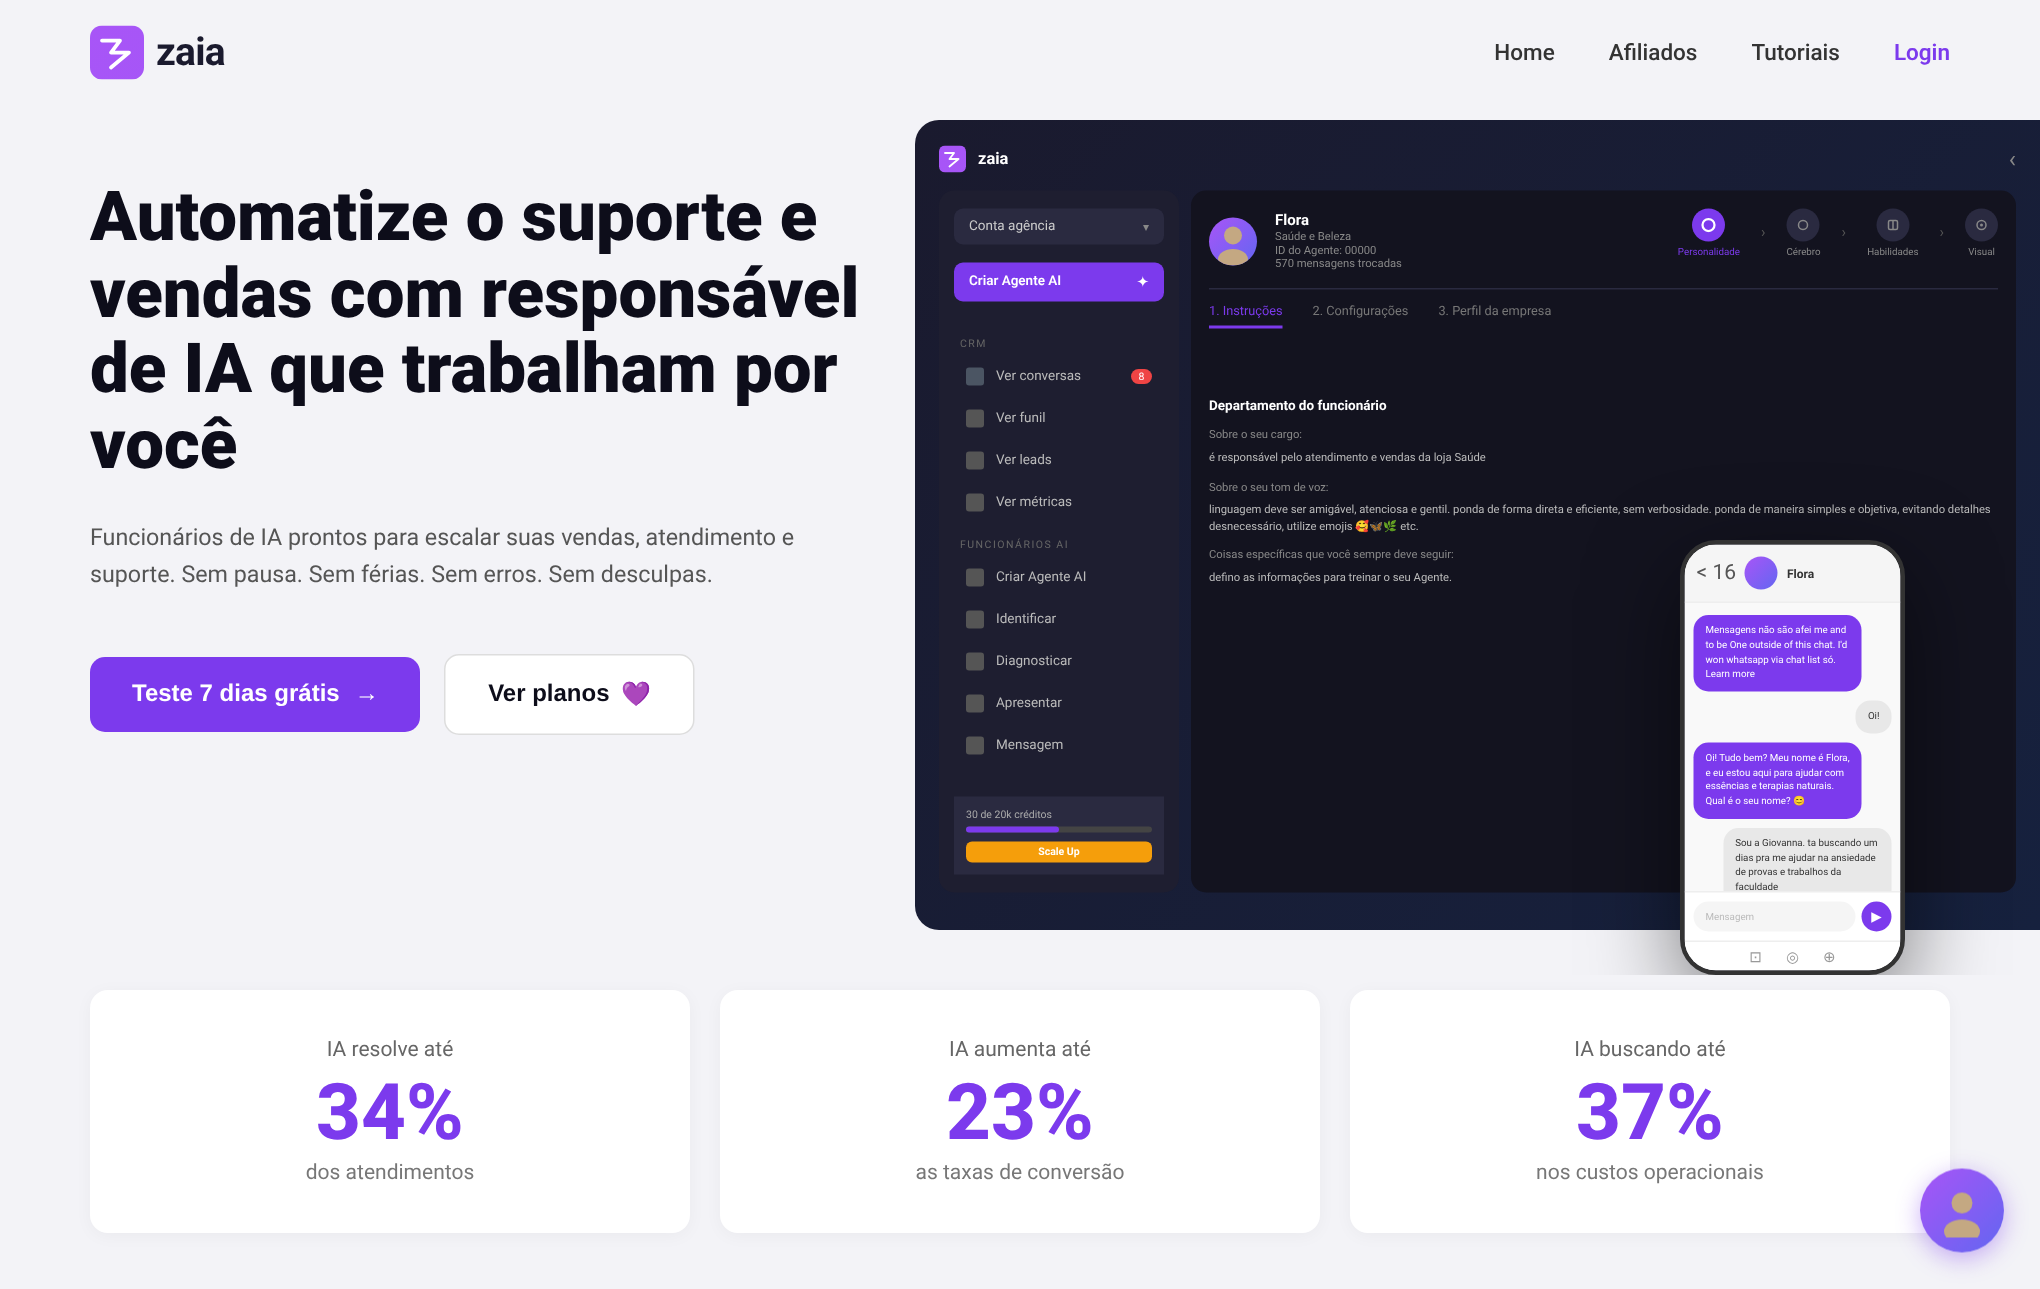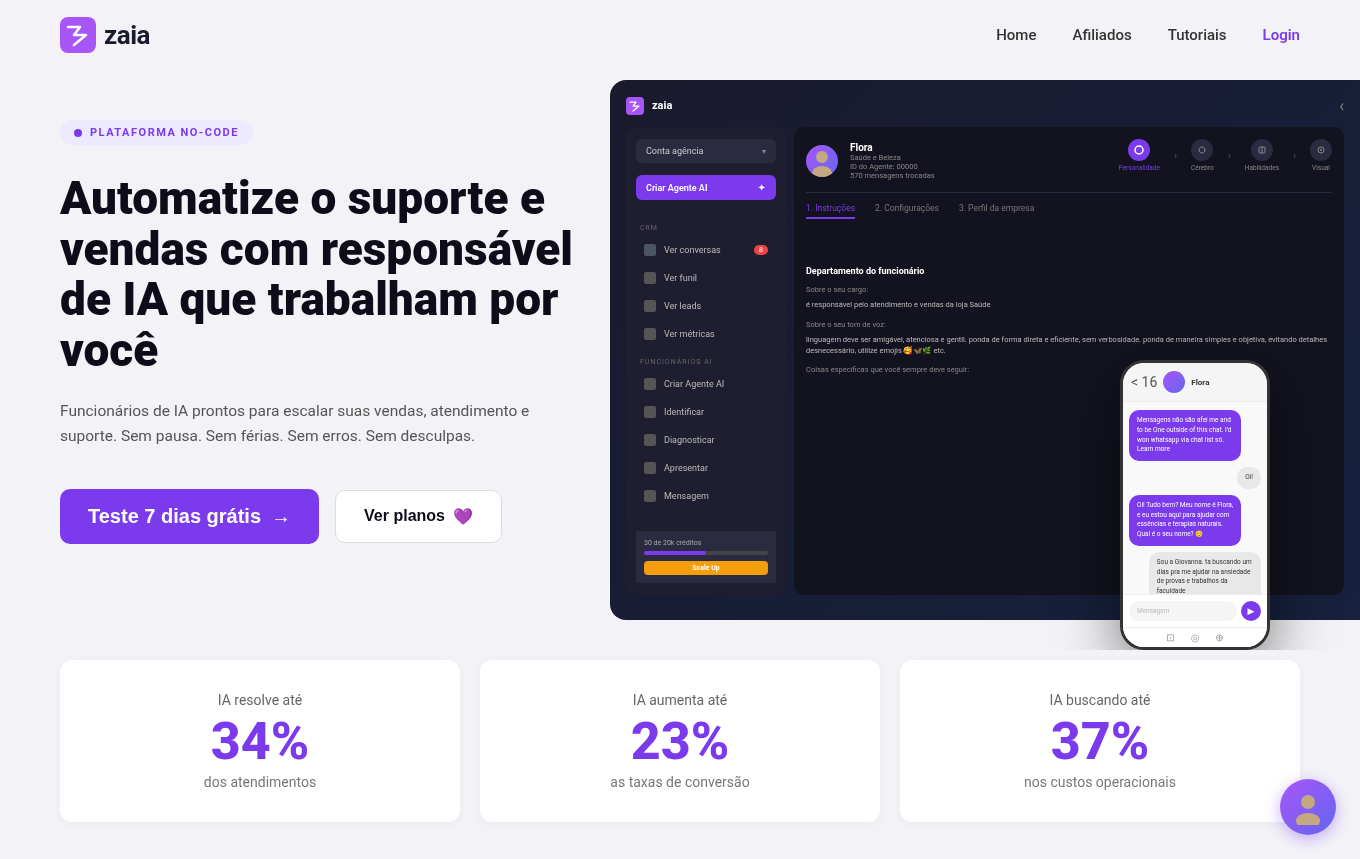--- a/index.html
+++ b/index.html
@@ -110,21 +110,21 @@
     }
     .btn-primary {
       display: flex;
       align-items: center;
       gap: 10px;
       background: #7c3aed;
       color: #fff;
       border: none;
       border-radius: 10px;
       padding: 16px 28px;
-      font-size: 20px;
+      font-size: 16px;
       font-weight: 600;
       cursor: pointer;
       white-space: nowrap;
     }
     .btn-secondary {
       display: flex;
       align-items: center;
       gap: 8px;
       background: #fff;
       color: #0d0d1a;
@@ -591,24 +591,20 @@
   <div class="nav-links">
     <a class="nav-link">Home</a>
     <a class="nav-link">Afiliados</a>
     <a class="nav-link">Tutoriais</a>
     <a class="nav-link nav-link-login">Login</a>
   </div>
 </nav>
 
 <section class="hero">
   <div class="hero-left">
-    <div class="badge">
-      <span class="badge-dot"></span>
-      <span class="badge-text">PLATAFORMA NO-CODE</span>
-    </div>
     <h1 class="hero-title">Automatize o suporte e vendas com responsável de IA que trabalham por você</h1>
     <p class="hero-subtitle">Funcionários de IA prontos para escalar suas vendas, atendimento e suporte. Sem pausa. Sem férias. Sem erros. Sem desculpas.</p>
     <div class="hero-buttons">
       <button class="btn-primary">
         <span>Teste 7 dias grátis</span>
         <span>→</span>
       </button>
       <button class="btn-secondary">
         <span>Ver planos</span>
         <span>💜</span>
@@ -757,20 +753,21 @@
               <span class="db-tab">3. Perfil da empresa</span>
             </div>
 
             <div class="db-content">
               <div class="db-content-title">Departamento do funcionário</div>
               <div class="db-content-label">Sobre o seu cargo:</div>
               <div class="db-content-text">é responsável pelo atendimento e vendas da loja Saúde</div>
               <div class="db-content-label">Sobre o seu tom de voz:</div>
               <div class="db-content-text">linguagem deve ser amigável, atenciosa e gentil. ponda de forma direta e eficiente, sem verbosidade. ponda de maneira simples e objetiva, evitando detalhes desnecessário, utilize emojis 🥰🦋🌿 etc.</div>
               <div class="db-content-label">Coisas específicas que você sempre deve seguir:</div>
+              <div class="db-content-text">defino as informações para treinar o seu Agente.</div>
             </div>
           </div>
         </div>
       </div>
     </div>
 
     <div class="phone-mockup">
       <div class="phone-screen">
         <div class="phone-header">
           <span class="phone-back">&lt; 16</span>

